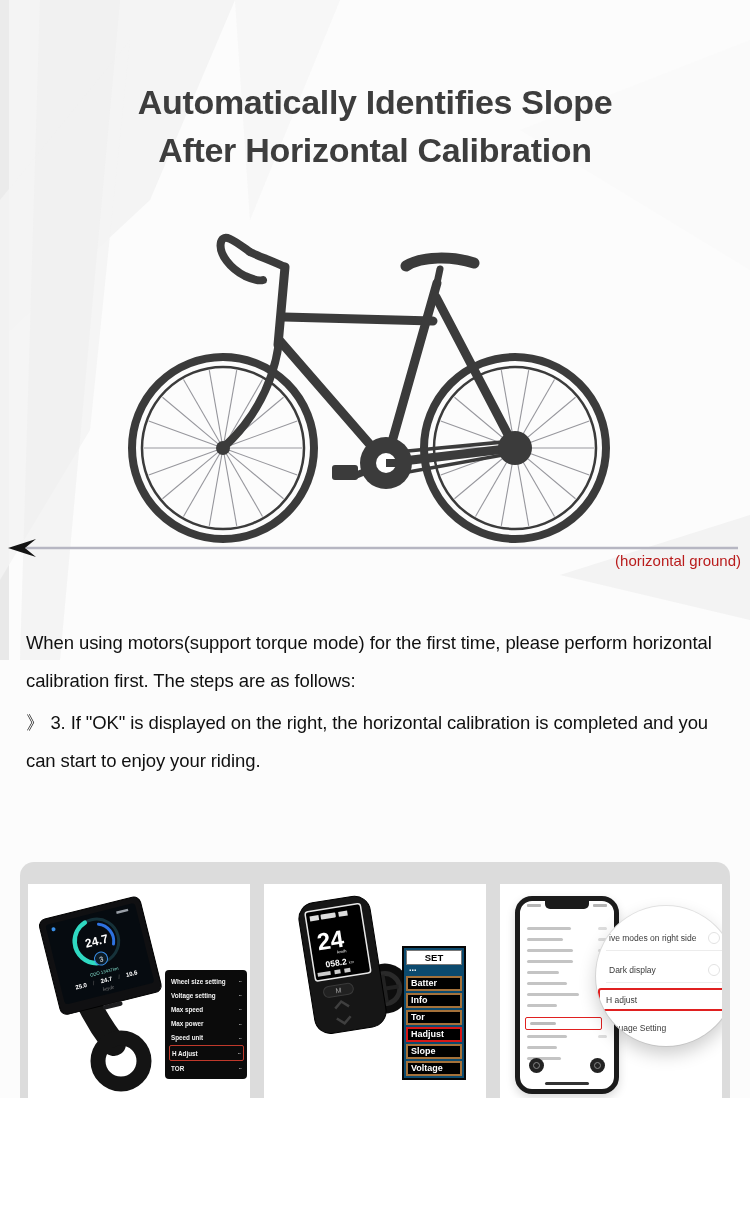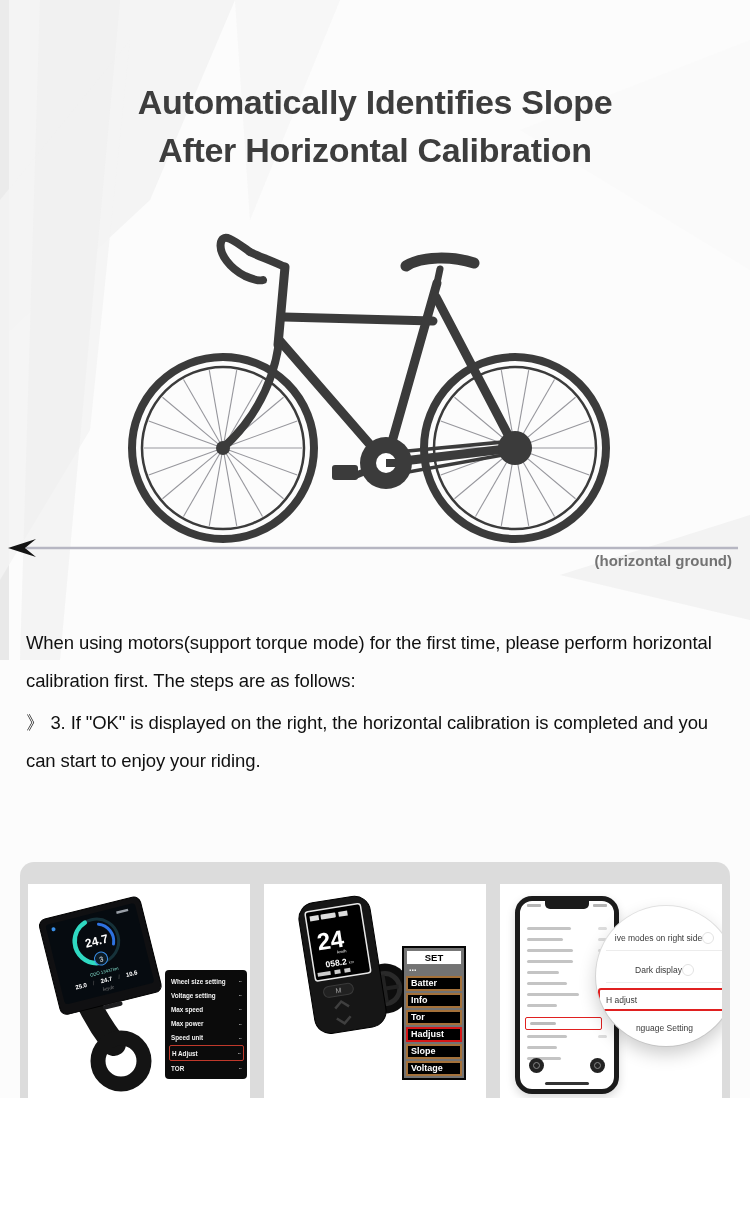--- a/index.html
+++ b/index.html
@@ -7,21 +7,21 @@
         font-family:"Liberation Sans",sans-serif;color:#141414;}
   .bg-texture{position:absolute;left:0;top:0;width:750px;height:1232px;}
 
   
   .title{position:absolute;top:78px;left:0;right:0;text-align:center;
          font-size:34px;line-height:48px;font-weight:700;color:#3d3d3d;letter-spacing:-.3px;}
 
   
   .bike{position:absolute;left:100px;top:213px;width:560px;height:340px;}
   .ground{position:absolute;left:0;top:536px;width:750px;height:26px;}
-  .ground-label{position:absolute;right:18px;top:552px;font-size:15px;color:#737373;font-weight:bold;}
+  .ground-label{position:absolute;right:9px;top:552px;font-size:15px;color:#b91c1c;}
 
   
   .instructions{position:absolute;left:22px;top:620px;width:708px;
                 font-size:18.5px;line-height:38px;color:#101010;letter-spacing:-.1px;}
   .instructions p{margin:4px;}
   .marker{margin-right:6px;}
 
   
   .panel{position:absolute;left:20px;top:862px;width:710px;height:330px;background:#dcdcdc;border-radius:14px;}
   .card{position:absolute;top:884px;width:222px;height:214px;background:#fff;overflow:hidden;}
@@ -33,21 +33,21 @@
 
   
   .btd-menu{position:absolute;left:137px;top:86px;width:82px;background:#0b0b0b;border-radius:4px;
             padding:4px 3px 4px 4px;box-sizing:border-box;}
   .btd-row{display:flex;justify-content:space-between;align-items:center;height:14.2px;
            color:#f2f2f2;font-size:6.3px;font-weight:bold;padding:0 2px;white-space:nowrap;}
   .btd-row::after{content:"··";color:#bbb;font-size:5px;letter-spacing:0;}
   .btd-hl{border:1px solid #c0392b;border-radius:2px;}
 
   
-  .set-panel{position:absolute;left:138px;top:62px;width:64px;background:#737373;border:2px solid #050505;
+  .set-panel{position:absolute;left:138px;top:62px;width:64px;background:#0c4a6e;border:2px solid #050505;
              padding:2px;box-sizing:border-box;}
   .set-title{background:#fff;color:#000;font-weight:bold;font-size:9.5px;text-align:center;
              height:13px;line-height:13px;border:1px solid #777;}
   .set-dots{color:#fff;font-weight:bold;font-size:9px;height:9px;line-height:6px;padding-left:3px;}
   .set-row{height:15px;line-height:11px;margin-top:2px;border:2px solid #a4713a;color:#fff;font-weight:bold;
            font-size:9px;padding-left:3px;background:#000;box-sizing:border-box;white-space:nowrap;}
   .set-hl{border-color:#d61616;}
 
   
   .phone{position:absolute;left:15px;top:12px;width:104px;height:198px;background:#fff;
@@ -68,21 +68,21 @@
   .ph-btn{position:absolute;bottom:16px;width:15px;height:15px;border-radius:50%;background:#232323;}
   .ph-btn::after{content:"";position:absolute;left:4px;top:4px;width:7px;height:7px;border-radius:50%;
                  border:1px solid #888;box-sizing:border-box;}
   .ph-btn-l{left:9px;} .ph-btn-r{right:9px;}
   .ph-home{position:absolute;bottom:4px;left:50%;transform:translateX(-50%);width:44px;height:3px;
            background:#333;border-radius:2px;}
 
   
   .magnifier{position:absolute;left:96px;top:22px;width:140px;height:140px;border-radius:50%;background:#fff;
              overflow:hidden;box-shadow:0 8px 18px rgba(0,0,0,.20),0 0 0 1px #e9e9e9;}
-  .mag-row{position:absolute;left:13px;right:16px;height:16px;display:flex;justify-content:center;
+  .mag-row{position:absolute;left:13px;right:16px;height:16px;display:flex;justify-content:space-between;
            align-items:center;font-size:8.5px;color:#3a3a3a;white-space:nowrap;}
   .mag-r1{top:24px;} .mag-r2{top:56px;} .mag-r4{top:114px;}
   .mag-sep{position:absolute;left:10px;right:6px;height:1px;background:#ececec;}
   .mag-s1{top:44px;} .mag-s2{top:76px;}
   .mag-toggle{width:12px;height:12px;border:1px solid #e2e2e2;border-radius:50%;box-sizing:border-box;flex:none;}
   .mag-hl{position:absolute;left:2px;right:-4px;top:82px;height:19px;border:2px solid #e02020;border-radius:3px;
           display:flex;align-items:center;justify-content:space-between;padding:0 6px;font-size:8.5px;color:#3a3a3a;}
 </style>
 </head>
 <body>

